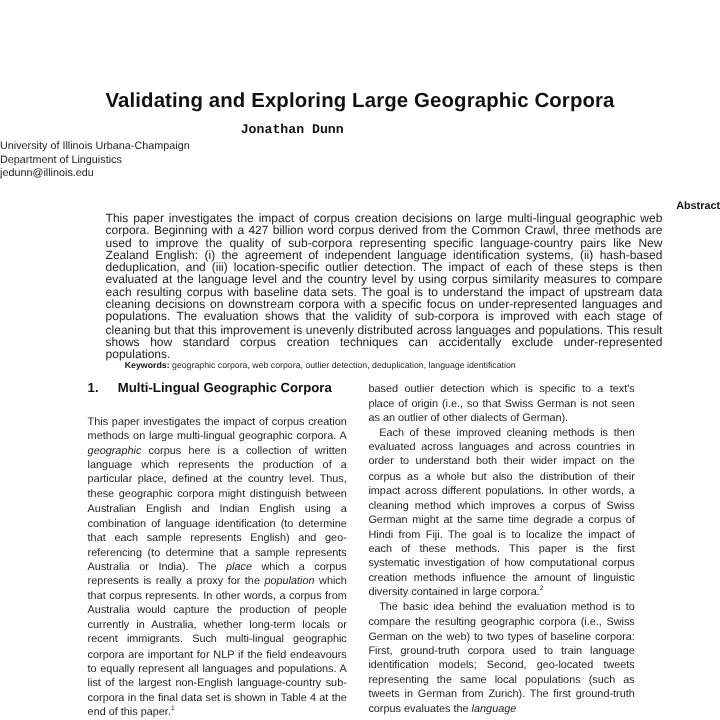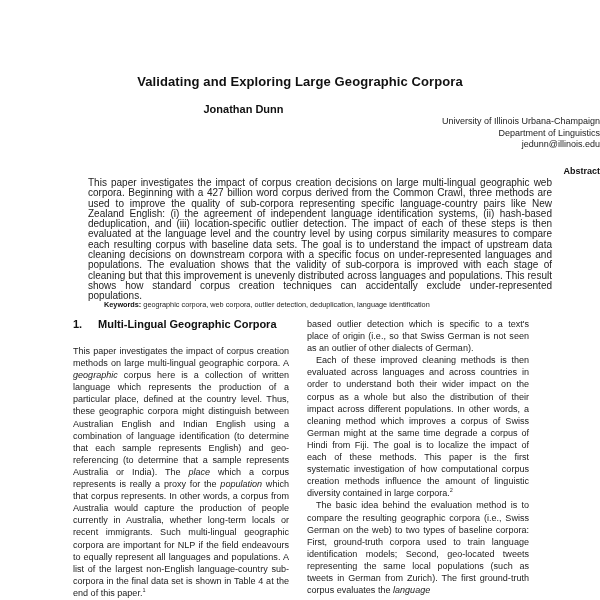--- a/index.html
+++ b/index.html
@@ -1,19 +1,19 @@
 <!DOCTYPE html>
 <html><head>
   <meta charset="utf-8">
   <style>
     html, body { margin: 0; padding: 0; background: #ffffff; }
     body { width: 600px; height: 600px; overflow: hidden; position: relative; font-family: "Liberation Sans", sans-serif; color: #111; }
-    .title { position: absolute; top: 74px; left: 0; width: 600px; text-align: center; font-weight: bold; font-size: 13px; letter-spacing: 0.1px; }
-    .author { position: absolute; top: 103px; left: 0; width: 487px; text-align: center; font-weight: bold; font-size: 11px; }
-    .affil { position: absolute; left: 0; width: 600px; text-align: right; font-size: 9px; line-height: 11.5px; color: #222; }
+    .title { position: absolute; top: 74px; left: 0; width: 600px; text-align: center; font-weight: bold; font-size: 17px; letter-spacing: 0.1px; }
+    .author { position: absolute; top: 103px; left: 0; width: 487px; text-align: center; font-weight: bold; font-size: 11px; font-family: Liberation Mono, monospace; }
+    .affil { position: absolute; left: 0; width: 600px; text-align: left; font-size: 9px; line-height: 11.5px; color: #222; }
     .affil.a1 { top: 116px; }
     .abstract-head { position: absolute; top: 166px; left: 0; width: 600px; text-align: right; font-weight: bold; font-size: 9px; }
     .abstract { position: absolute; top: 178px; left: 88px; width: 464px; font-size: 10px; line-height: 10.3px; text-align: justify; color: #222; }
     .keywords { position: absolute; top: 300px; left: 72px; width: 470px; font-size: 7.3px; color: #222; }
     .keywords b { color: #111; padding-left: 32px; }
     .section-head { position: absolute; top: 318px; left: 73px; font-weight: bold; font-size: 11px; color: #111; }
     .section-head .num { display: inline-block; width: 22px; }
     .col { position: absolute; font-size: 9.05px; line-height: 12.1px; text-align: justify; color: #222; }
     .col.left { top: 345px; left: 73px; width: 216px; }
     .col.right { top: 318px; left: 307px; width: 222px; }

